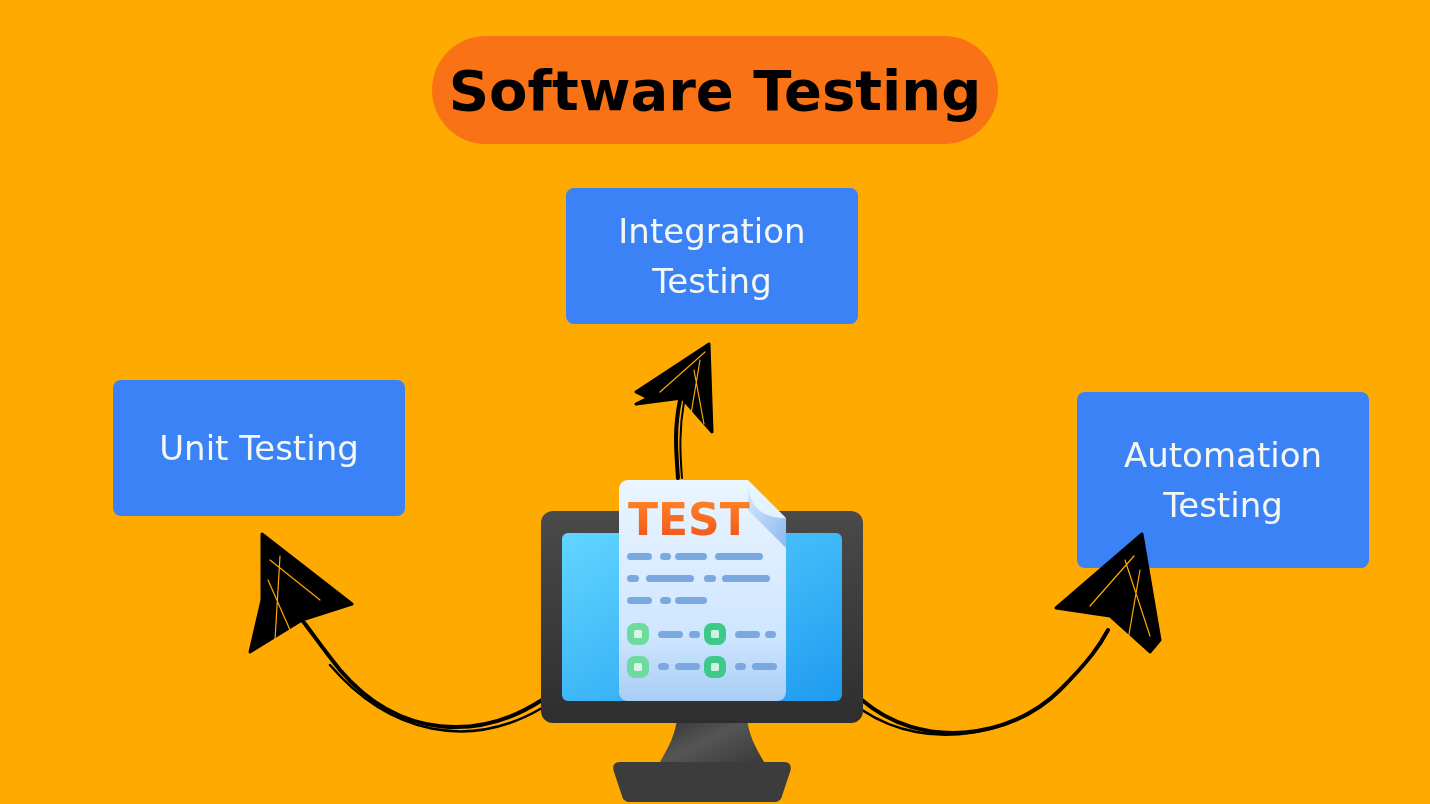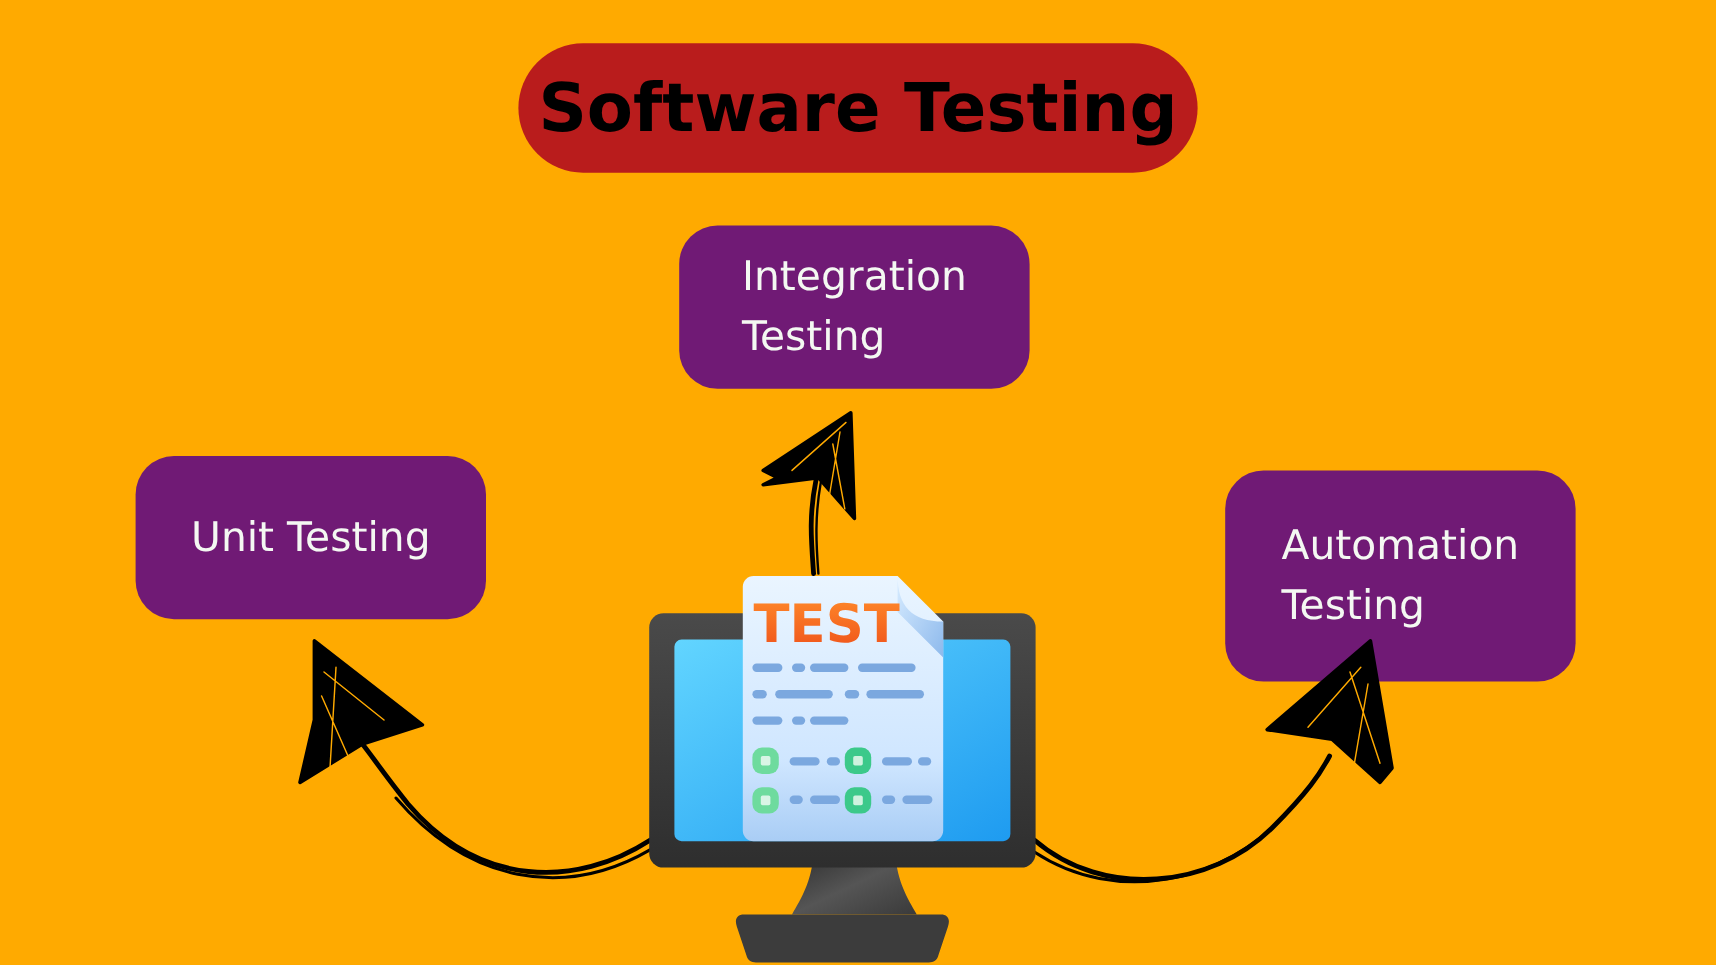--- a/index.html
+++ b/index.html
@@ -6,46 +6,47 @@
   html, body { width: 1430px; height: 804px; overflow: hidden; }
   body {
     background: #FFAA00;
     position: relative;
     font-family: "DejaVu Sans", "Liberation Sans", sans-serif;
   }
   .title-pill {
     position: absolute;
     left: 432px; top: 36px;
     width: 566px; height: 108px;
-    background: #b91c1c;
+    background: #f97316;
     border-radius: 54px;
     display: flex; align-items: center; justify-content: center;
   }
   .title-text {
     font-family: "DejaVu Sans", "Liberation Sans", sans-serif;
     font-weight: bold;
     font-size: 56px;
     color: #000000;
     letter-spacing: 0px;
   }
   .node {
     position: absolute;
-    background: #701a75;
-    border-radius: 32px;
+    background: #3b82f6;
+    border-radius: 8px;
     display: flex; align-items: center; justify-content: center;
+    text-align: center;
     color: #F4F8F2;
     font-family: "DejaVu Sans", "Liberation Sans", sans-serif;
     font-size: 34px;
     line-height: 50px;
     font-weight: normal;
   }
   .node-label { white-space: pre-line; }
   #node-integration { left: 566px; top: 188px; width: 292px; height: 136px; }
   #node-unit { left: 113px; top: 380px; width: 292px; height: 136px; }
-  #node-automation { left: 1021px; top: 392px; width: 292px; height: 176px; }
+  #node-automation { left: 1077px; top: 392px; width: 292px; height: 176px; }
 
   .overlay { position: absolute; left: 0; top: 0; width: 1430px; height: 804px; pointer-events: none; }
   .overlay * { pointer-events: auto; }
 
   .monitor-test-label {
     font-family: "DejaVu Sans", "Liberation Sans", sans-serif;
     font-weight: bold;
   }
 </style>
 </head>

